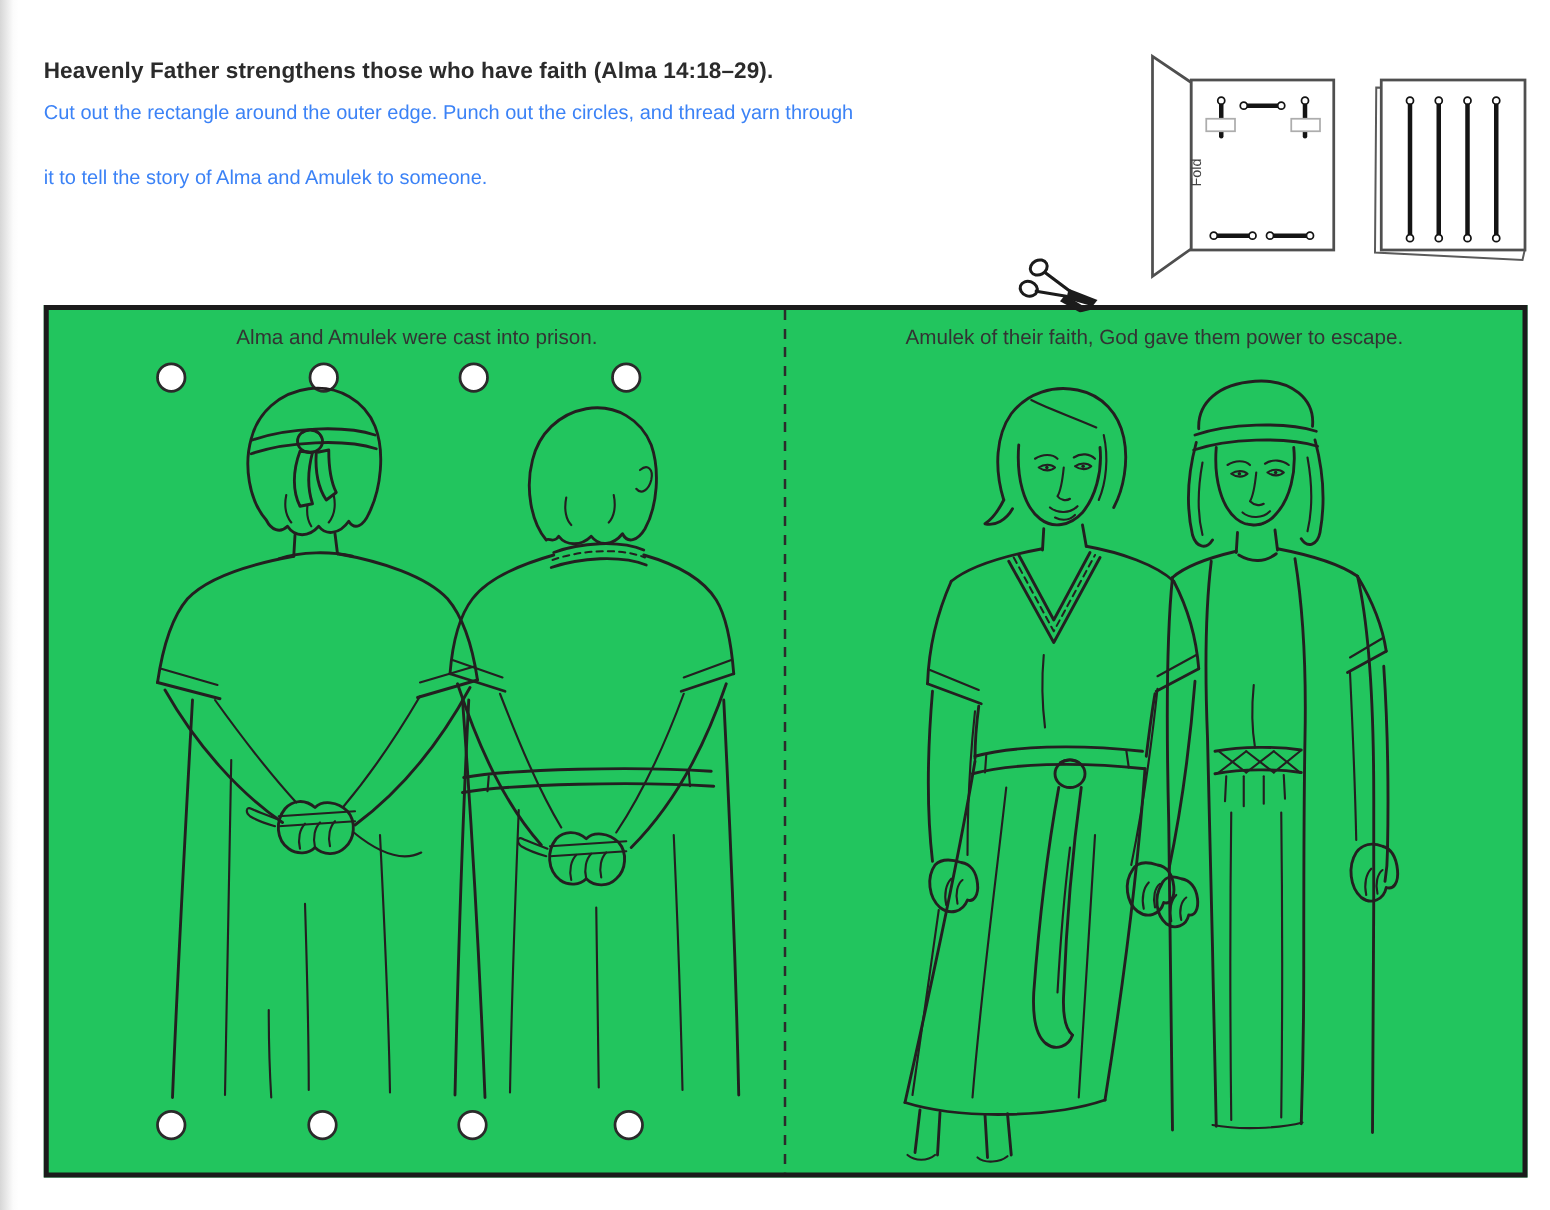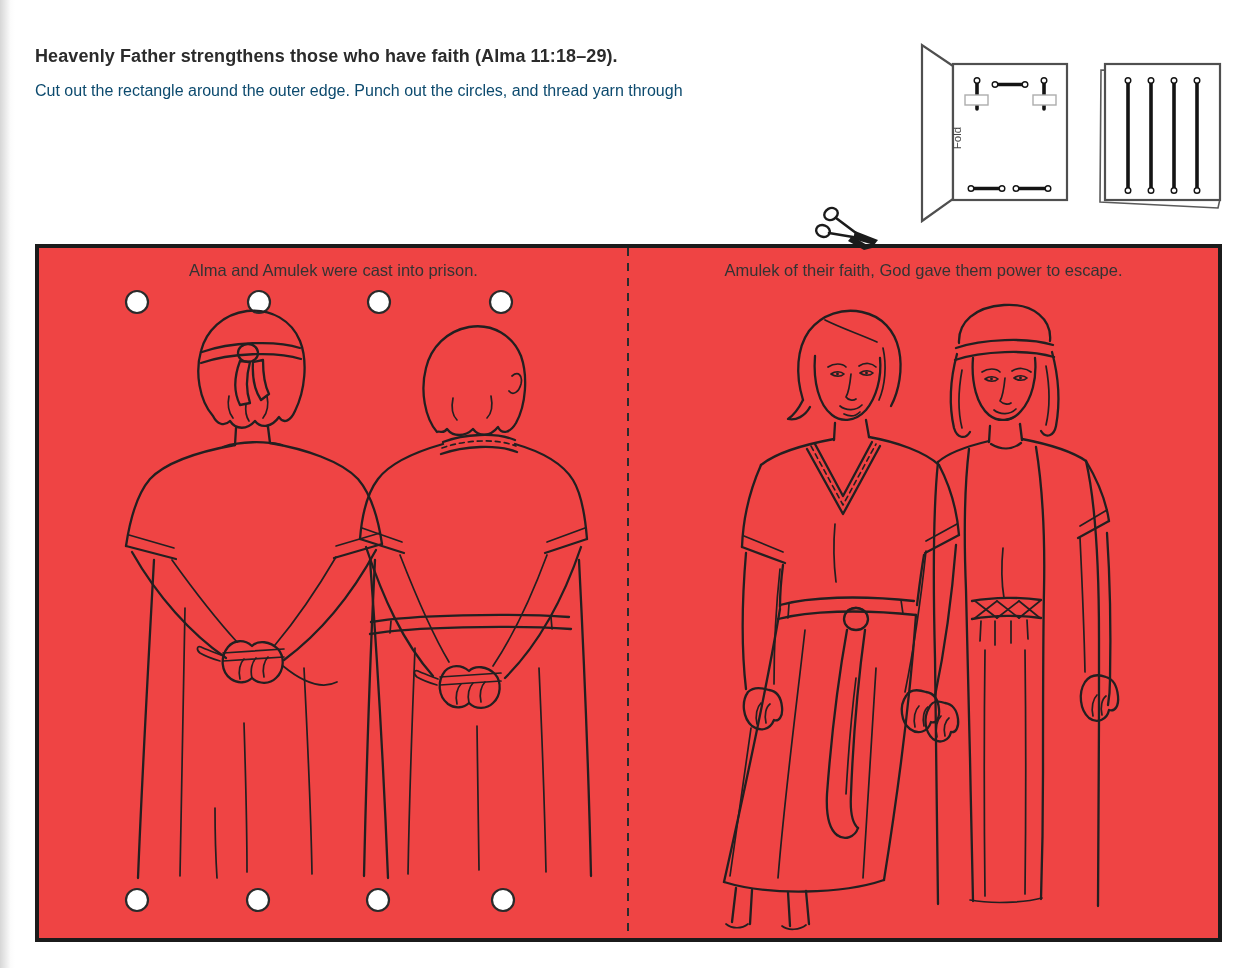--- a/index.html
+++ b/index.html
@@ -2,25 +2,25 @@
 <html><head>
 <meta charset="utf-8">
 <style>
   html,body { margin:0; padding:0; }
   body { width:1240px; height:968px; background:#ffffff; font-family:"Liberation Sans", sans-serif; position:relative; overflow:hidden; }
   .page { position:absolute; inset:0; }
   .page-edge { position:absolute; left:0; top:0; width:15px; height:100%;
     background:linear-gradient(to right, #d2d2d2, #fbfbfb 70%, #ffffff); opacity:.9; }
   .header { position:absolute; left:35px; top:46px; width:775px; }
   .title { margin:0; font-size:18px; font-weight:bold; color:#2b2b2b; letter-spacing:.1px; }
-  .instructions { margin:11px 0 0 0; font-size:16px; line-height:26px; color:#0c4a6e; }
+  .instructions { margin:11px 0 0 0; font-size:16px; line-height:26px; color:#3b82f6; }
   svg.assembly { position:absolute; left:905px; top:38px; width:330px; height:190px; }
   svg.scissors { position:absolute; left:810px; top:198px; width:75px; height:52px; z-index:3; }
   .cutout { position:absolute; left:35px; top:244px; width:1187px; height:698px;
-    border:4px solid #1b1b1b; box-sizing:border-box; background:#ef4444; }
+    border:4px solid #1b1b1b; box-sizing:border-box; background:#22c55e; }
   .panel { position:absolute; top:0; height:690px; }
   .panel.left  { left:0; width:589px; }
   .panel.right { left:590px; width:589px; }
   .divider { position:absolute; left:588px; top:0; width:2px; height:690px;
     background:repeating-linear-gradient(to bottom, #2b2b2b 0 8px, transparent 8px 15px); }
   .caption { position:absolute; top:13px; left:0; width:100%; text-align:center;
     font-size:16.5px; color:#333; z-index:2; }
   .panel svg.art { position:absolute; left:0; top:0; width:100%; height:100%; }
   
   .ink path, .ink ellipse, .ink circle { stroke:#231f20; stroke-width:2.3; fill:none;
@@ -40,22 +40,22 @@
   .scissors .blade { fill:#1b1b1b; stroke:none; }
   .scissors .handle { stroke:#1b1b1b; stroke-width:2.6; stroke-linecap:round; }
 </style>
 </head>
 <body>
 
 <div class="page">
   <div class="page-edge"></div>
 
   <div class="header">
-    <h1 class="title">Heavenly Father strengthens those who have faith (Alma 11:18–29).</h1>
-    <p class="instructions"><span>Cut out the rectangle around the outer edge. Punch out the circles, and thread yarn through</span><br><br></p>
+    <h1 class="title">Heavenly Father strengthens those who have faith (Alma 14:18–29).</h1>
+    <p class="instructions"><span>Cut out the rectangle around the outer edge. Punch out the circles, and thread yarn through</span><br><br><span>it to tell the story of Alma and Amulek to someone.</span></p>
   </div>
 
   <svg class="assembly" viewBox="905 38 330 190" xmlns="http://www.w3.org/2000/svg">
     <g>
       <path class="sheet" d="M953,66 L922,45 L922,221 L953,199 Z"></path>
       <rect class="sheet" x="953" y="64" width="114" height="136"></rect>
       <text class="fold-label" x="961" y="138" text-anchor="middle" transform="rotate(-90 961 138)">Fold</text>
       <g>
         <path class="yarn" d="M977,82 L977,109"></path>
         <path class="yarn" d="M1044,82 L1044,109"></path>

